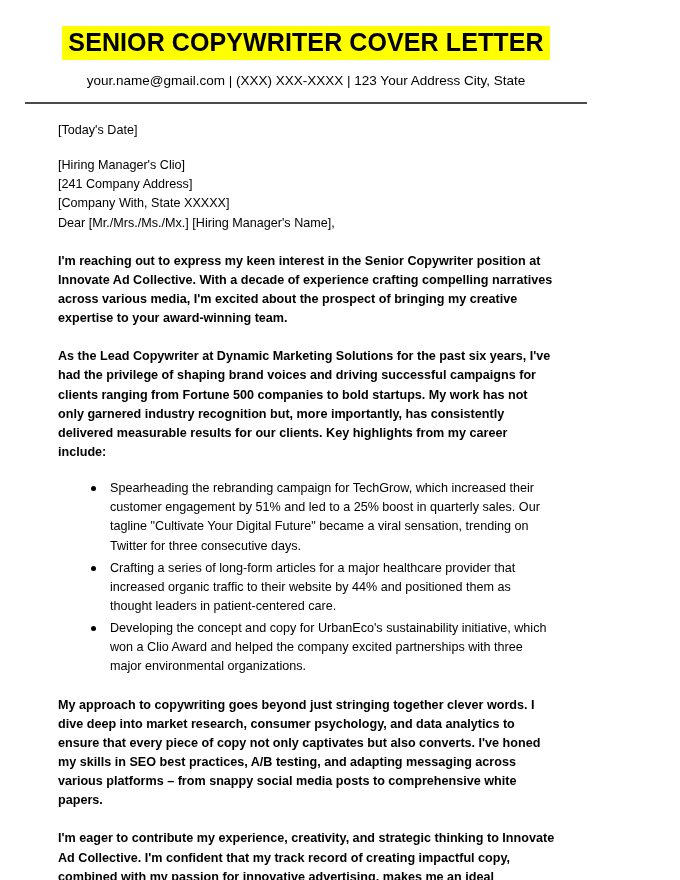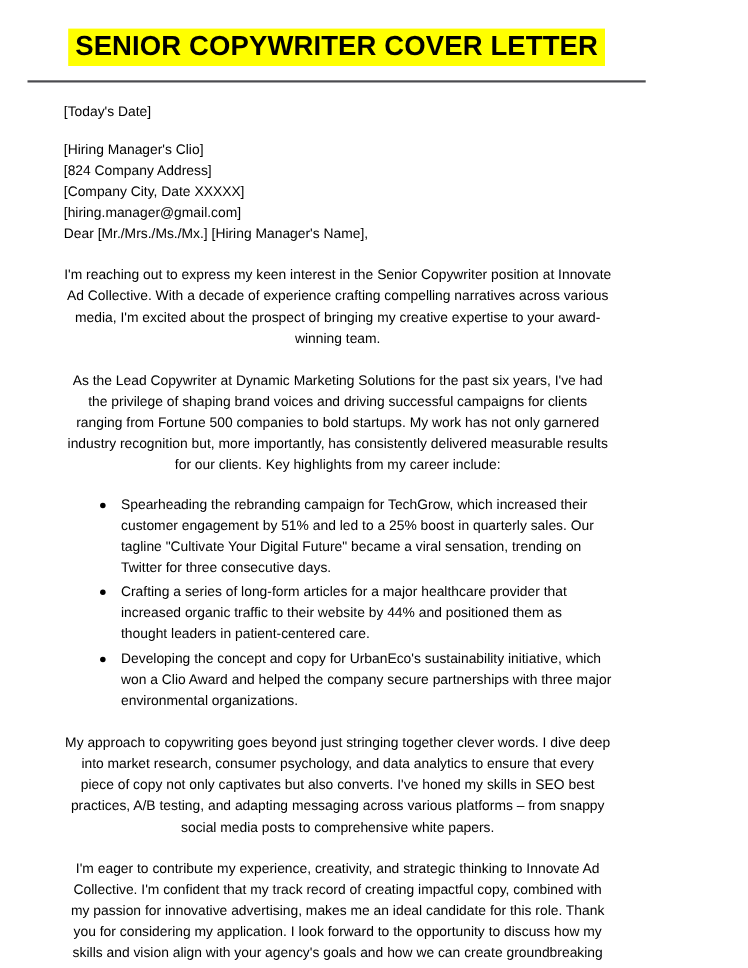--- a/index.html
+++ b/index.html
@@ -65,21 +65,22 @@
   .addr-block {
     margin-top: 16px;
   }
   .addr-block .addr-line {
     display: block;
   }
   .salutation {
   }
   p.para {
     margin: 19px 0 0 0;
-    text-align: center;
+    text-align: left;
+    font-weight: bold;
   }
   ul.highlights {
     margin: 17px 0 0 0;
     padding: 0 0 0 33px;
     list-style: none;
   }
   ul.highlights li {
     position: relative;
     margin: 0 0 3px 0;
     padding-left: 19px;
@@ -96,44 +97,44 @@
     background: #000000;
   }
 </style>
 </head>
 <body>
 
 <div class="page">
 
   <div class="header">
     <h1 class="doc-title">SENIOR COPYWRITER COVER LETTER</h1>
+    <div class="contact-line">your.name@gmail.com | (XXX) XXX-XXXX | 123 Your Address City, State</div>
     <hr class="divider">
   </div>
 
   <div class="body-wrap">
 
     <div class="block-date">[Today's Date]</div>
 
     <div class="addr-block">
       <span class="addr-line">[Hiring Manager's Clio]</span>
-      <span class="addr-line">[824 Company Address]</span>
-      <span class="addr-line">[Company City, Date XXXXX]</span>
-      <span class="addr-line">[hiring.manager@gmail.com]</span>
+      <span class="addr-line">[241 Company Address]</span>
+      <span class="addr-line">[Company With, State XXXXX]</span>
     </div>
 
     <div class="salutation">Dear [Mr./Mrs./Ms./Mx.] [Hiring Manager's Name],</div>
 
     <p class="para">I'm reaching out to express my keen interest in the Senior Copywriter position at Innovate Ad Collective. With a decade of experience crafting compelling narratives across various media, I'm excited about the prospect of bringing my creative expertise to your award-winning team.</p>
 
     <p class="para">As the Lead Copywriter at Dynamic Marketing Solutions for the past six years, I've had the privilege of shaping brand voices and driving successful campaigns for clients ranging from Fortune 500 companies to bold startups. My work has not only garnered industry recognition but, more importantly, has consistently delivered measurable results for our clients. Key highlights from my career include:</p>
 
     <ul class="highlights">
       <li>Spearheading the rebranding campaign for TechGrow, which increased their customer engagement by 51% and led to a 25% boost in quarterly sales. Our tagline "Cultivate Your Digital Future" became a viral sensation, trending on Twitter for three consecutive days.</li>
       <li>Crafting a series of long-form articles for a major healthcare provider that increased organic traffic to their website by 44% and positioned them as thought leaders in patient-centered care.</li>
-      <li>Developing the concept and copy for UrbanEco's sustainability initiative, which won a Clio Award and helped the company secure partnerships with three major environmental organizations.</li>
+      <li>Developing the concept and copy for UrbanEco's sustainability initiative, which won a Clio Award and helped the company excited partnerships with three major environmental organizations.</li>
     </ul>
 
     <p class="para">My approach to copywriting goes beyond just stringing together clever words. I dive deep into market research, consumer psychology, and data analytics to ensure that every piece of copy not only captivates but also converts. I've honed my skills in SEO best practices, A/B testing, and adapting messaging across various platforms – from snappy social media posts to comprehensive white papers.</p>
 
     <p class="para">I'm eager to contribute my experience, creativity, and strategic thinking to Innovate Ad Collective. I'm confident that my track record of creating impactful copy, combined with my passion for innovative advertising, makes me an ideal candidate for this role. Thank you for considering my application. I look forward to the opportunity to discuss how my skills and vision align with your agency's goals and how we can create groundbreaking campaigns together.</p>
 
   </div>
 </div>
 
 </body></html>

